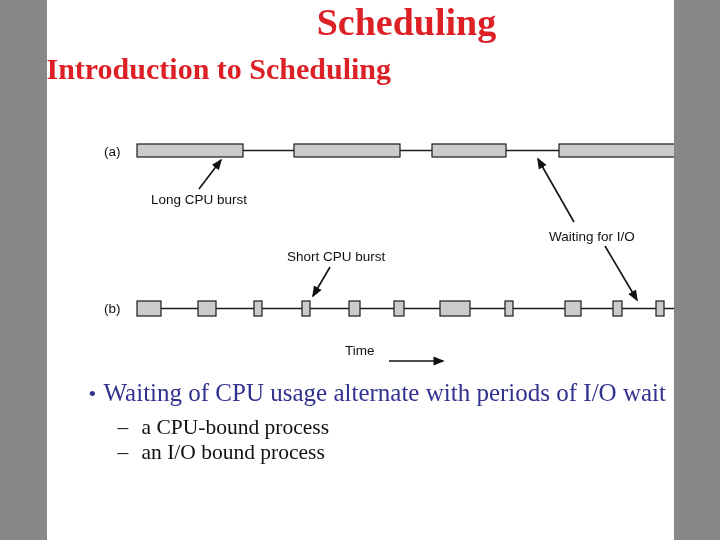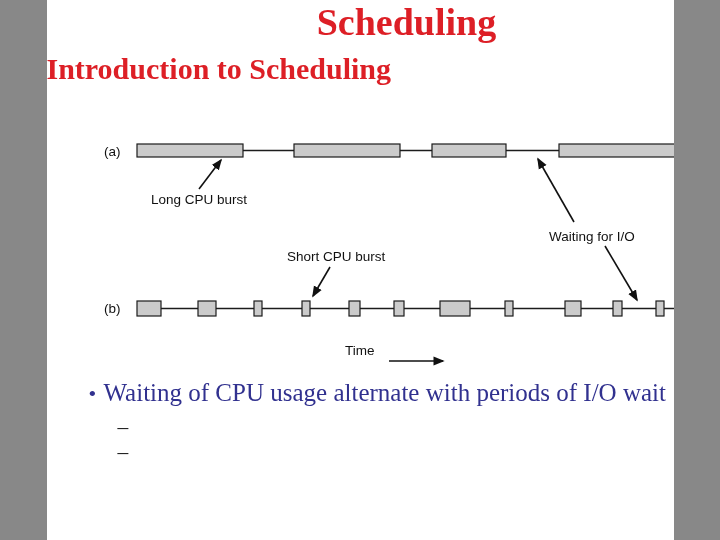--- a/index.html
+++ b/index.html
@@ -102,20 +102,22 @@
     <line class="arrow" x1="558" y1="246" x2="590" y2="300" marker-end="url(#ah)"></line>
     <line class="arrow" x1="342" y1="361" x2="396" y2="361" marker-end="url(#ah)"></line>
   </svg>
 
   <div class="bullet-row bullet-main">
     <span class="marker">•</span>
     <span>Waiting of CPU usage alternate with periods of I/O wait</span>
   </div>
   <div class="bullet-row bullet-sub bullet-sub-0">
     <span class="marker">–</span>
+    <span>a CPU-bound process</span>
   </div>
   <div class="bullet-row bullet-sub bullet-sub-1">
     <span class="marker">–</span>
+    <span>an I/O bound process</span>
   </div>
 
   <div class="page-number">1</div>
 
 </div>
 
 </body></html>

